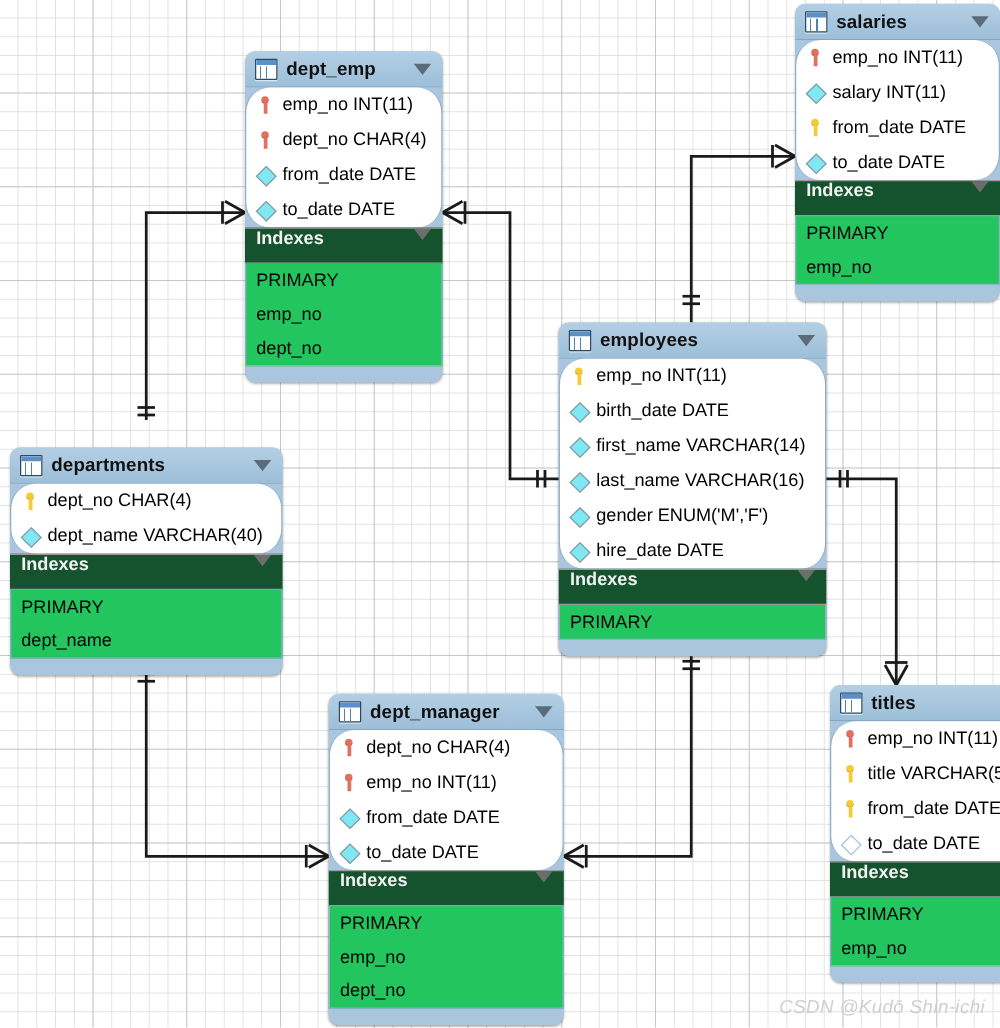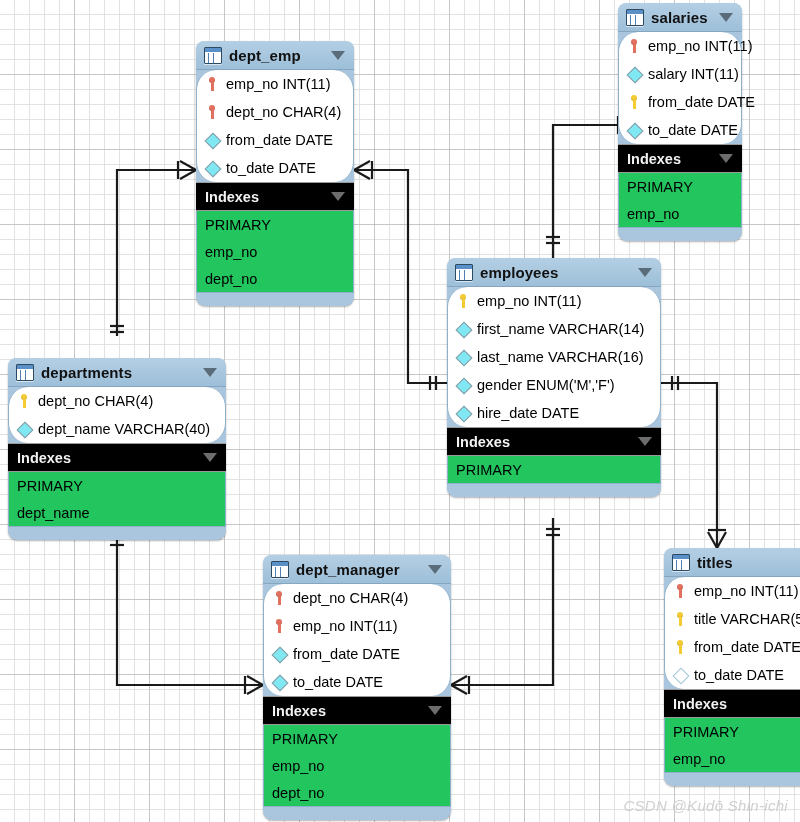--- a/index.html
+++ b/index.html
@@ -58,22 +58,22 @@
     border-top:9px solid #5a6b79;
   }
   .caret.gray{border-top-color:#6d6d6d;}
 
   .cols{background:#fff;border-left:1px solid #8fb0c9;border-right:1px solid #8fb0c9;border-radius:20px;}
   .col{
     height:28px;display:flex;align-items:center;gap:7px;padding:0 8px;
     font-size:14.5px;color:#000;white-space:nowrap;
   }
   .idx-bar{
-    height:27px;display:flex;align-items:center;padding:0 9px 0 9px;
-    background:#000000;border-top:1px solid #9a9a9a;border-bottom:1px solid #9a9a9a;
+    height:27px;display:flex;align-items:flex-start;padding:0 9px 0 9px;
+    background:#14532d;border-top:1px solid #9a9a9a;border-bottom:1px solid #9a9a9a;
   }
   .idx-bar .lbl{flex:1 1 auto;font-size:14.5px;font-weight:bold;color:#f2f2f2;}
   .idx-list{background:#22c55e;border:1px solid #8fb0c9;border-top:none;}
   .idx{height:27px;display:flex;align-items:center;padding:0 8px;font-size:14.5px;color:#000;}
 
   
   .g{flex:0 0 auto;position:relative;width:14px;height:16px;}
   
   .g.pk-red::before{
     content:"";position:absolute;left:4px;top:1px;width:6px;height:6px;border-radius:50%;
@@ -197,21 +197,21 @@
     <span class="lbl">Indexes</span>
     <span class="caret gray"></span>
   </div>
   <div class="idx-list">
     <div class="idx">PRIMARY</div>
     <div class="idx">emp_no</div>
     <div class="idx">dept_no</div>
   </div>
 </div>
 
-<div class="tbl" style="left:618px;top:3px;width:124px;">
+<div class="tbl" style="left:636px;top:3px;width:164px;">
   <div class="tbl-hd">
     <span class="tbl-ico"></span>
     <span class="tbl-title">salaries</span>
     <span class="caret"></span>
   </div>
   <div class="cols">
     <div class="col">
       <span class="g pk-red"></span>
       <span>emp_no INT(11)</span>
     </div>
@@ -241,20 +241,24 @@
 <div class="tbl" style="left:447px;top:258px;width:214px;">
   <div class="tbl-hd">
     <span class="tbl-ico"></span>
     <span class="tbl-title">employees</span>
     <span class="caret"></span>
   </div>
   <div class="cols">
     <div class="col">
       <span class="g pk-yellow"></span>
       <span>emp_no INT(11)</span>
+    </div>
+    <div class="col">
+      <span class="g dia"></span>
+      <span>birth_date DATE</span>
     </div>
     <div class="col">
       <span class="g dia"></span>
       <span>first_name VARCHAR(14)</span>
     </div>
     <div class="col">
       <span class="g dia"></span>
       <span>last_name VARCHAR(16)</span>
     </div>
     <div class="col">

